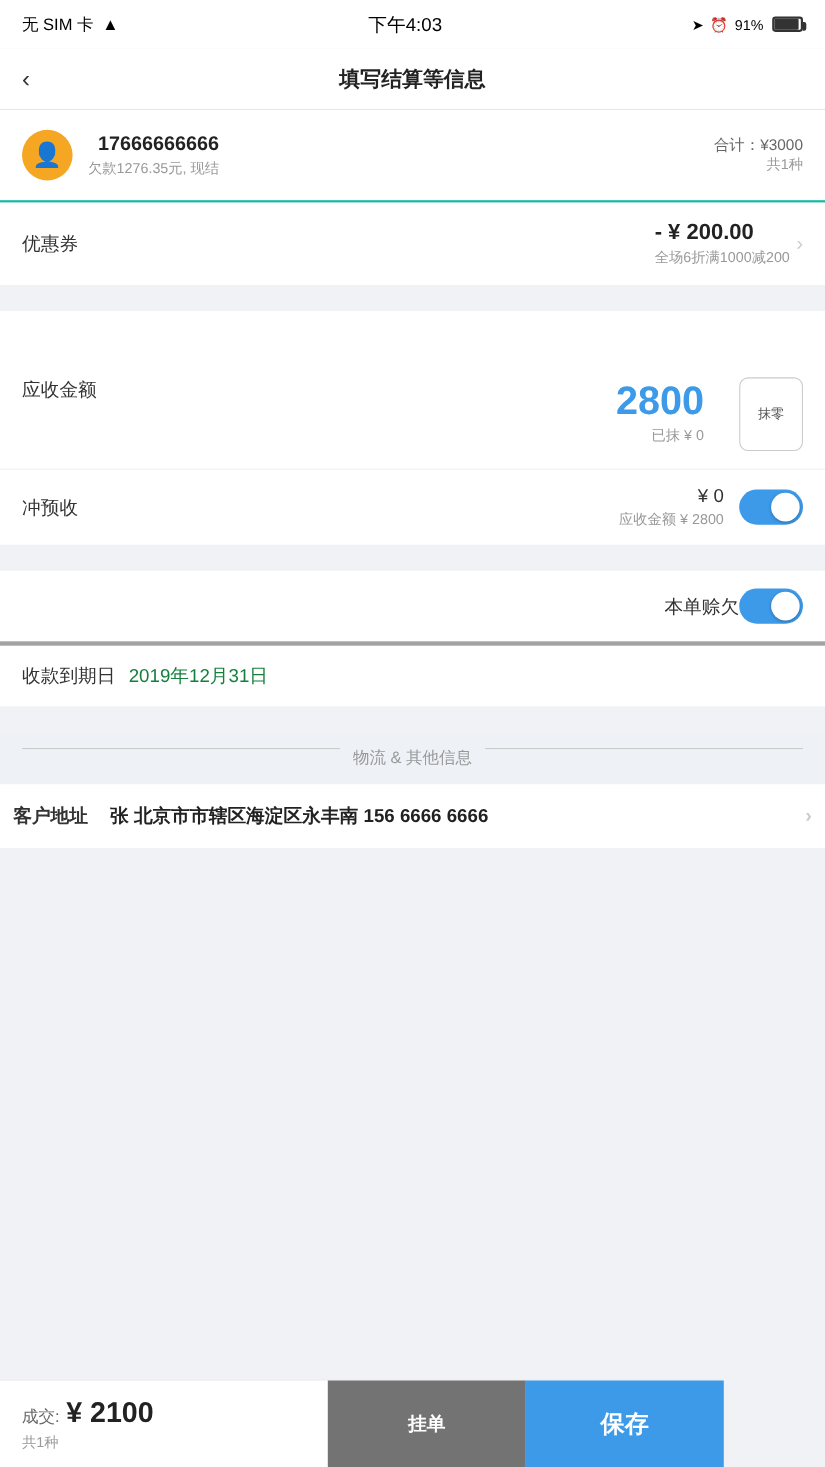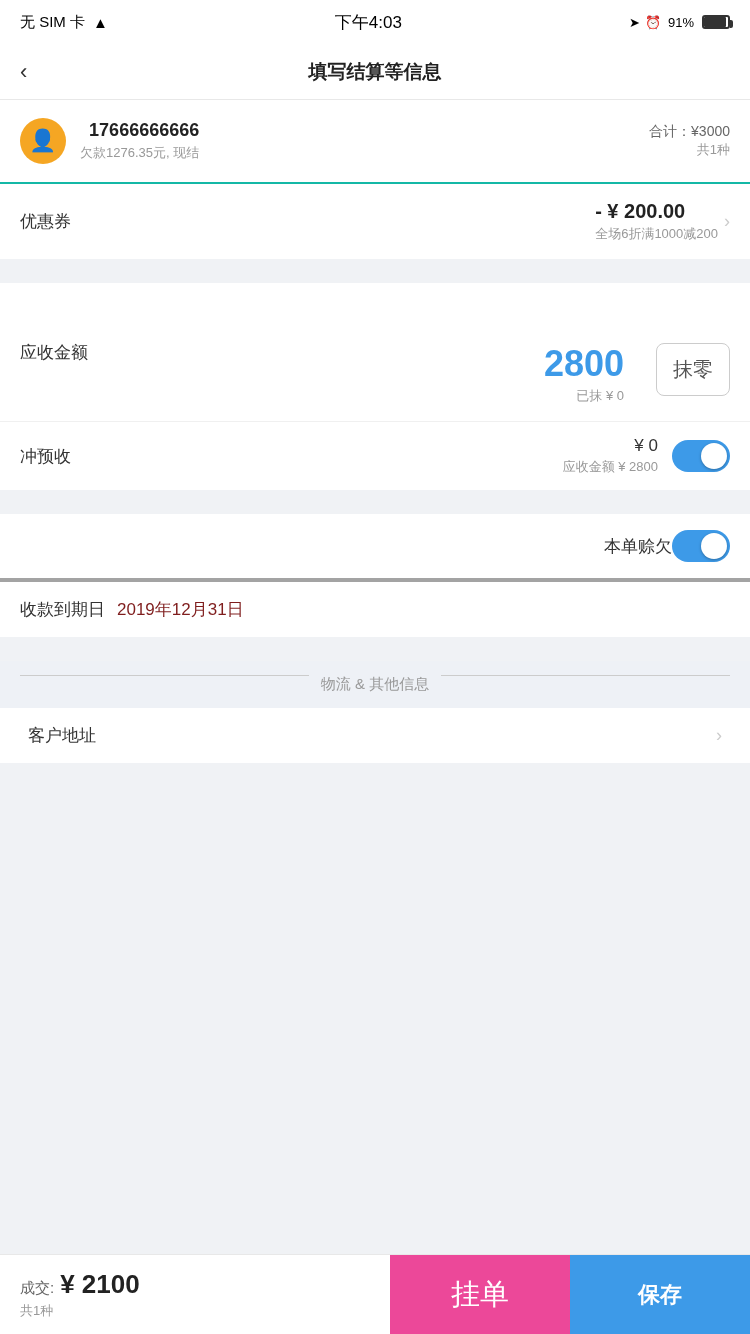--- a/index.html
+++ b/index.html
@@ -193,22 +193,22 @@
       color: #3d9ae8;
     }
     .deal-erased {
       font-size: 13px;
       color: #999;
       margin-top: 2px;
     }
     .round-btn {
       border: 1px solid #ccc;
       border-radius: 8px;
-      padding: 12px 16px;
-      font-size: 20px;
+      padding: 24px 16px;
+      font-size: 12px;
       color: #555;
       background: #fff;
       cursor: pointer;
     }
 
     
     .prepay-row {
       padding: 14px 20px;
       background: #fff;
       display: flex;
@@ -278,21 +278,21 @@
       align-items: center;
       gap: 12px;
       border-top: 4px solid #a3a3a3;
     }
     .due-label {
       font-size: 17px;
       color: #333;
     }
     .due-date {
       font-size: 17px;
-      color: #7f1d1d;
+      color: #15803d;
     }
 
     
     .section-header {
       padding: 14px 20px;
       background: #eef1f6;
       display: flex;
       align-items: flex-start;
       justify-content: center;
       gap: 12px;
@@ -302,25 +302,26 @@
       height: 1px;
       background: #ccc;
     }
     .section-header-text {
       font-size: 15px;
       color: #999;
     }
 
     
     .address-row {
-      padding: 16px 28px;
+      padding: 16px 12px;
       background: #fff;
       display: flex;
       align-items: center;
       justify-content: space-between;
+      font-weight: bold;
     }
     .address-label {
       font-size: 17px;
       color: #333;
       flex-shrink: 0;
       margin-right: 20px;
     }
     .address-value {
       font-size: 17px;
       color: #222;
@@ -332,21 +333,21 @@
     .extra-space {
       height: 80px;
       background: #f0f2f5;
     }
 
     
     .bottom-bar {
       position: fixed;
       bottom: 0;
       left: 0;
-      width: 750px;
+      width: 658px;
       height: 80px;
       background: #fff;
       display: flex;
       align-items: center;
       border-top: 1px solid #e8e8e8;
     }
     .bottom-info {
       flex: 1;
       padding: 0 20px;
     }
@@ -365,26 +366,26 @@
       color: #222;
     }
     .bottom-count {
       font-size: 13px;
       color: #999;
       margin-top: 2px;
     }
     .bottom-btn-suspend {
       width: 180px;
       height: 80px;
-      background: #ec4899;
+      background: #737373;
       display: flex;
       align-items: center;
       justify-content: center;
-      font-size: 29px;
-      font-weight: 400;
+      font-size: 17px;
+      font-weight: 700;
       color: #fff;
       cursor: pointer;
     }
     .bottom-btn-save {
       width: 180px;
       height: 80px;
       background: #3d9ae8;
       display: flex;
       align-items: center;
       justify-content: center;
@@ -492,20 +493,21 @@
 
   <div class="section-header">
     <div class="section-header-line"></div>
     <span class="section-header-text">物流 &amp; 其他信息</span>
     <div class="section-header-line"></div>
   </div>
 
   <div class="card">
     <div class="address-row">
       <span class="address-label">客户地址</span>
+      <span class="address-value">张 北京市市辖区海淀区永丰南 156 6666 6666</span>
       <span class="chevron-right">›</span>
     </div>
   </div>
 
   <div class="extra-space"></div>
 
 </div>
 
 <div class="bottom-bar">
   <div class="bottom-info">

